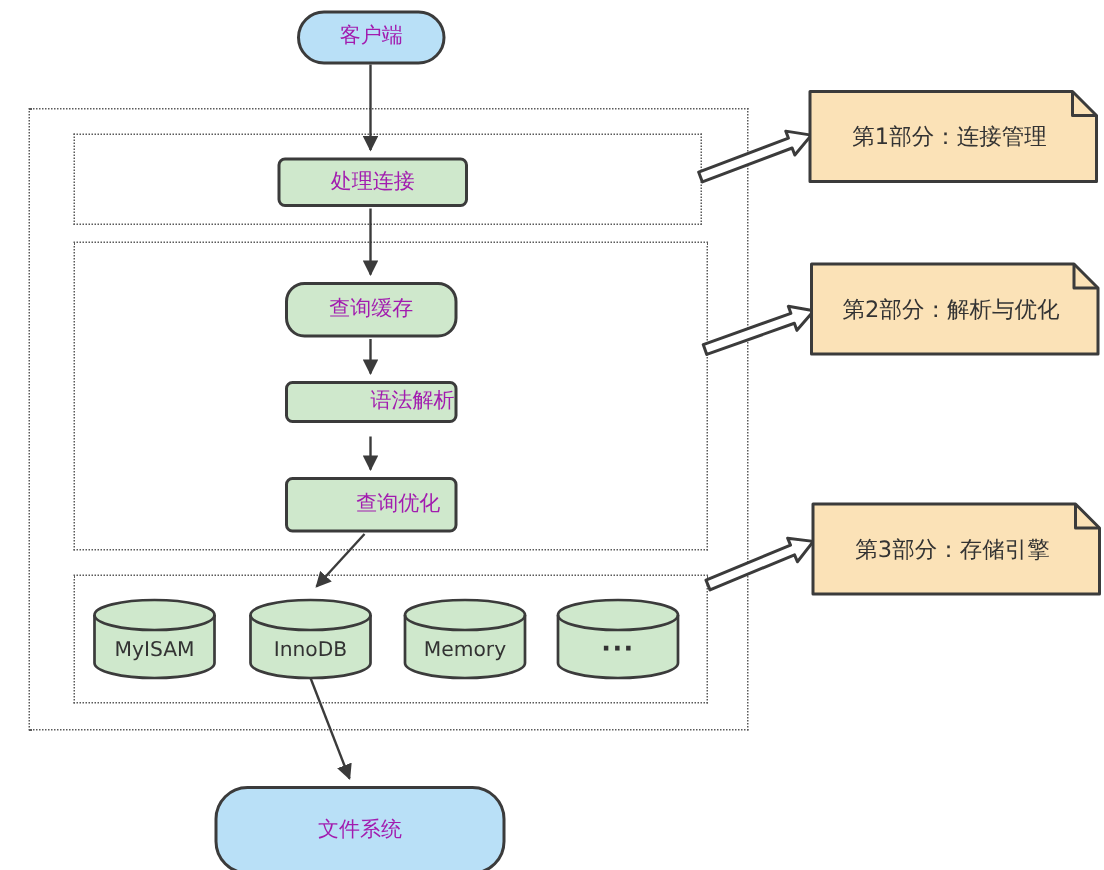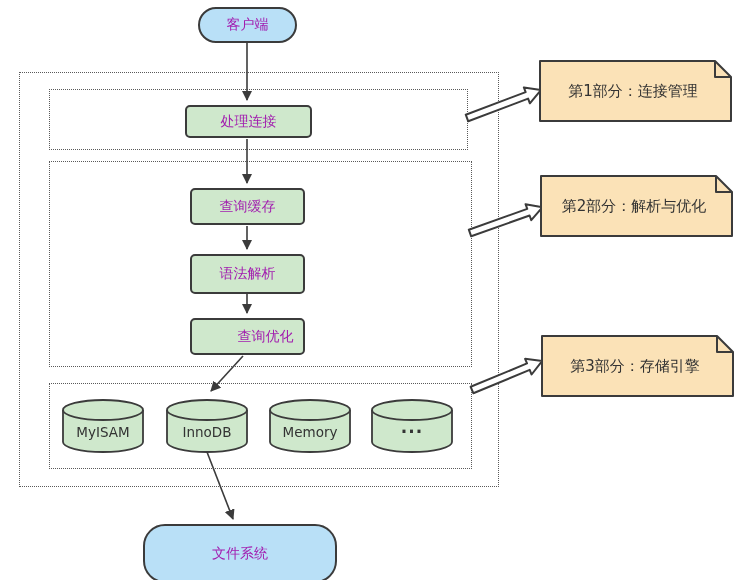--- a/index.html
+++ b/index.html
@@ -95,25 +95,25 @@
   </svg>
 
   <div class="node blue stadium" style="left:198px;top:7px;width:99px;height:36px;">
     <span>客户端</span>
   </div>
 
   <div class="node green rounded" style="left:185px;top:105px;width:127px;height:33px;">
     <span>处理连接</span>
   </div>
 
-  <div class="node green rounded" style="left:190px;top:188px;width:115px;height:37px;">
+  <div class="node green rounded" style="left:190px;top:188px;width:115px;height:37px;border-radius:13px;">
     <span>查询缓存</span>
   </div>
 
-  <div class="node green rounded" style="left:190px;top:254px;width:115px;height:40px;">
+  <div class="node green rounded" style="left:190px;top:254px;width:115px;height:28px;justify-content:flex-end;">
     <span>语法解析</span>
   </div>
 
   <div class="node green rounded" style="left:190px;top:318px;width:115px;height:37px;padding-left:36px;">
     <span>查询优化</span>
   </div>
 
   <div class="node blue stadium" style="left:143px;top:524px;width:194px;height:59px;">
     <span>文件系统</span>
   </div>

